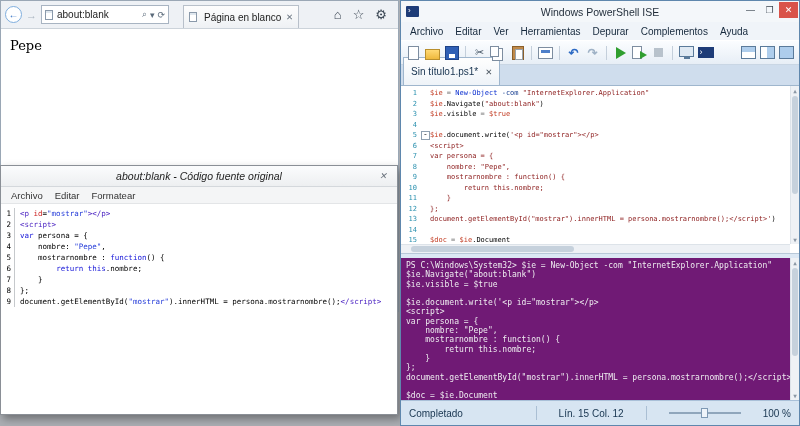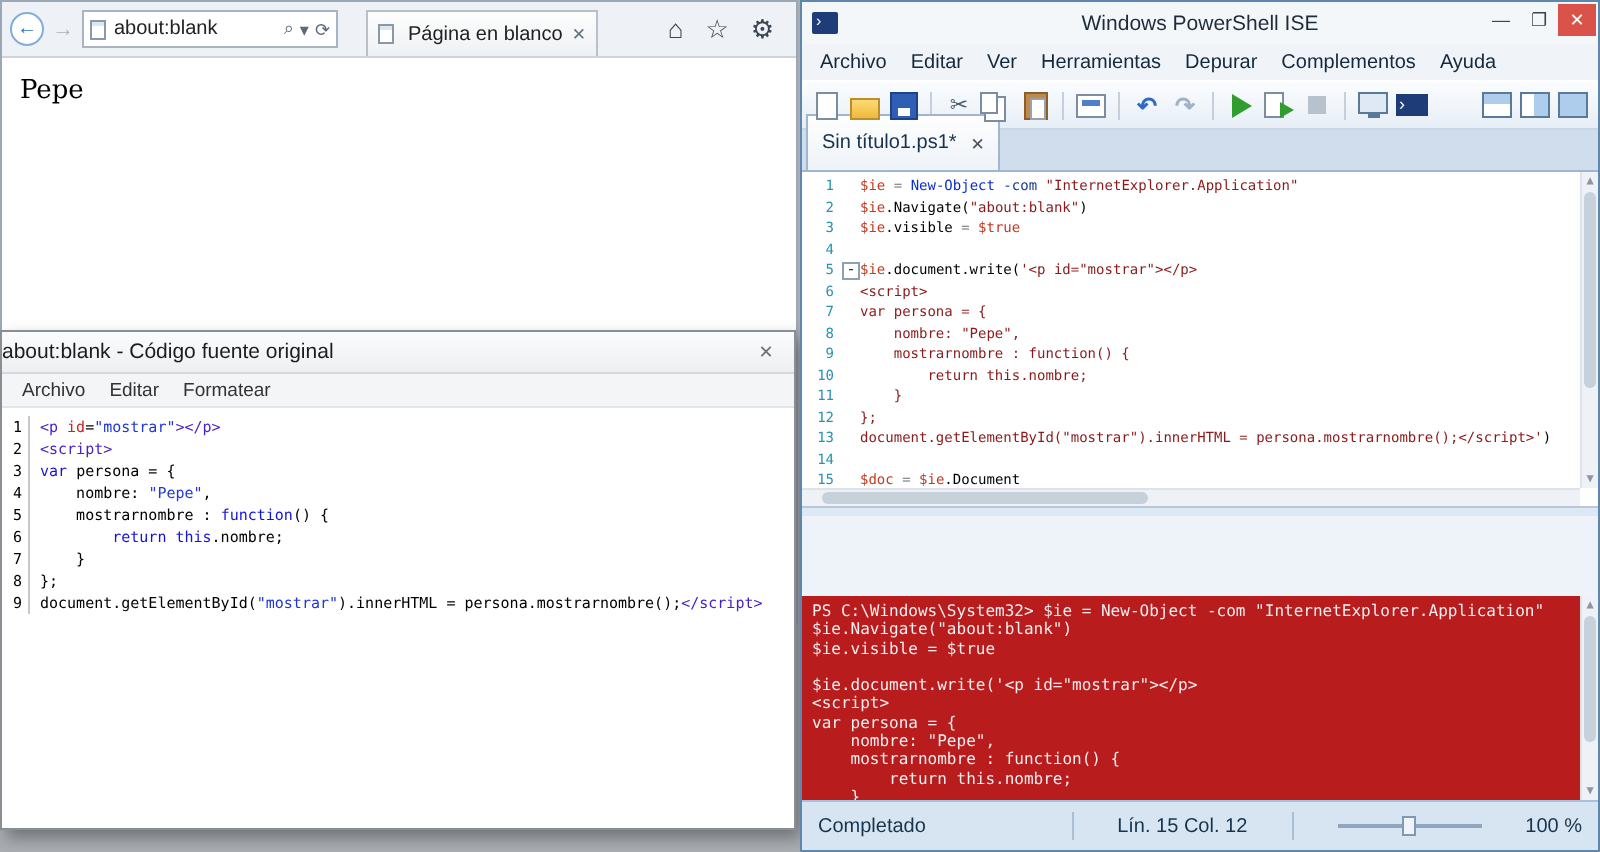--- a/index.html
+++ b/index.html
@@ -17,21 +17,21 @@
   .addr-ic{color:#5a6a7a;font-size:9px;margin-left:3px;}
   .favicon{width:8px;height:10px;background:#fff;border:1px solid #8a99aa;box-shadow:inset 0 2px 0 #dfe7ee;margin-right:4px;flex:0 0 auto;}
   .ie-tab{width:116px;height:23px;align-self:flex-end;background:linear-gradient(#fdfdfd,#eef1f4);border:1px solid #b8c0ca;border-bottom:none;display:flex;align-items:center;padding:0 5px;font-size:10px;gap:3px;margin-left:10px;color:#222;}
   .ie-tab .tab-close{margin-left:auto;color:#67727e;font-size:8.5px;}
   .ie-actions{margin-left:auto;display:flex;gap:11px;font-size:13px;color:#3b4754;padding-right:7px;}
   .ie-content{position:absolute;left:0;right:0;top:28px;bottom:0;background:#fff;}
   .pepe{font-family:"DejaVu Serif",serif;font-size:13px;padding:9px 0 0 9px;color:#000;}
 
   
   .src-window{left:0;top:165px;width:398px;height:250px;background:#fff;border:1px solid #8a8f96;box-shadow:3px 4px 8px rgba(0,0,0,.35);}
-  .src-titlebar{height:21px;background:linear-gradient(#fbfcfd,#edeff1);border-bottom:1px solid #d4d8dc;display:flex;align-items:center;font-size:10.5px;color:#1d1d1d;position:relative;}
+  .src-titlebar{height:21px;background:linear-gradient(#fbfcfd,#edeff1);border-bottom:1px solid #d4d8dc;display:flex;align-items:center;justify-content:center;font-size:10.5px;color:#1d1d1d;position:relative;font-style:italic;}
   .src-close{position:absolute;right:5px;top:3px;width:18px;height:14px;text-align:center;line-height:14px;font-size:9px;color:#6a737d;}
   .src-menubar{height:17px;background:#f4f5f6;border-bottom:1px solid #e3e5e7;display:flex;align-items:center;padding-left:4px;font-size:9.5px;color:#333;}
   .menu-item{padding:0 6px;}
   .src-body{position:absolute;left:0;right:0;top:38px;bottom:0;background:#fff;overflow:hidden;font-family:"DejaVu Sans Mono",monospace;font-size:7.5px;padding-top:4px;}
   .src-line{display:flex;height:11px;line-height:11px;white-space:pre;}
   .src-ln{flex:0 0 13px;text-align:right;padding-right:3px;color:#000;}
   .src-code{border-left:1px solid #c6c9cc;padding-left:5px;}
   .sx2-t{color:#4a22c2}.sx2-a{color:#cc2222}.sx2-s{color:#2038d8}.sx2-k{color:#1414d8}.sx2-n{color:#000}
 
   
@@ -87,21 +87,21 @@
 
   .vscroll{position:absolute;top:0;right:0;width:9px;bottom:9px;background:#eef1f5;border-left:1px solid #dde3e9;}
   .vscroll .thumb{position:absolute;left:1px;right:1px;top:10px;height:62%;background:#c6d1dc;border-radius:4px;}
   .vscroll.full{bottom:0;}
   .vscroll .arr{position:absolute;left:0;right:0;text-align:center;font-size:6px;color:#8a97a5;}
   .vscroll .arr.up{top:1px;}.vscroll .arr.dn{bottom:1px;}
   .hscroll{position:absolute;left:0;right:9px;bottom:0;height:9px;background:#eef1f5;border-top:1px solid #dde3e9;}
   .hscroll .hthumb{position:absolute;top:1px;bottom:1px;left:10px;width:42%;background:#c6d1dc;border-radius:4px;}
 
   .ise-splitter{height:4px;background:#dce8f4;flex:0 0 auto;}
-  .ise-console{position:relative;flex:1;background:#b91c1c;font-family:"DejaVu Sans Mono",monospace;font-size:8px;color:#eeedf0;overflow:hidden;padding:3px 12px 0 5px;margin-top:40px;}
+  .ise-console{position:relative;flex:1;background:#701a75;font-family:"DejaVu Sans Mono",monospace;font-size:8px;color:#eeedf0;overflow:hidden;padding:3px 12px 0 5px;}
   .con-line{height:9.3px;line-height:9.3px;white-space:pre;}
 
   .ise-statusbar{height:25px;background:#d7e5f2;border-top:1px solid #a9c0d8;display:flex;align-items:center;padding:0 8px;font-size:10px;color:#17344f;flex:0 0 auto;}
   .status-right{margin-left:auto;display:flex;align-items:center;gap:22px;}
   .vr{width:1px;height:14px;background:#aabfd4;}
   .zoom-slider{width:72px;height:14px;position:relative;display:inline-block;}
   .zoom-slider .track{position:absolute;left:0;right:0;top:6px;height:2px;background:#8fa6bc;}
   .zoom-slider .sthumb{position:absolute;left:45%;top:2px;width:7px;height:10px;background:#eef4fa;border:1px solid #7e99b4;}
 </style>
 </head>

